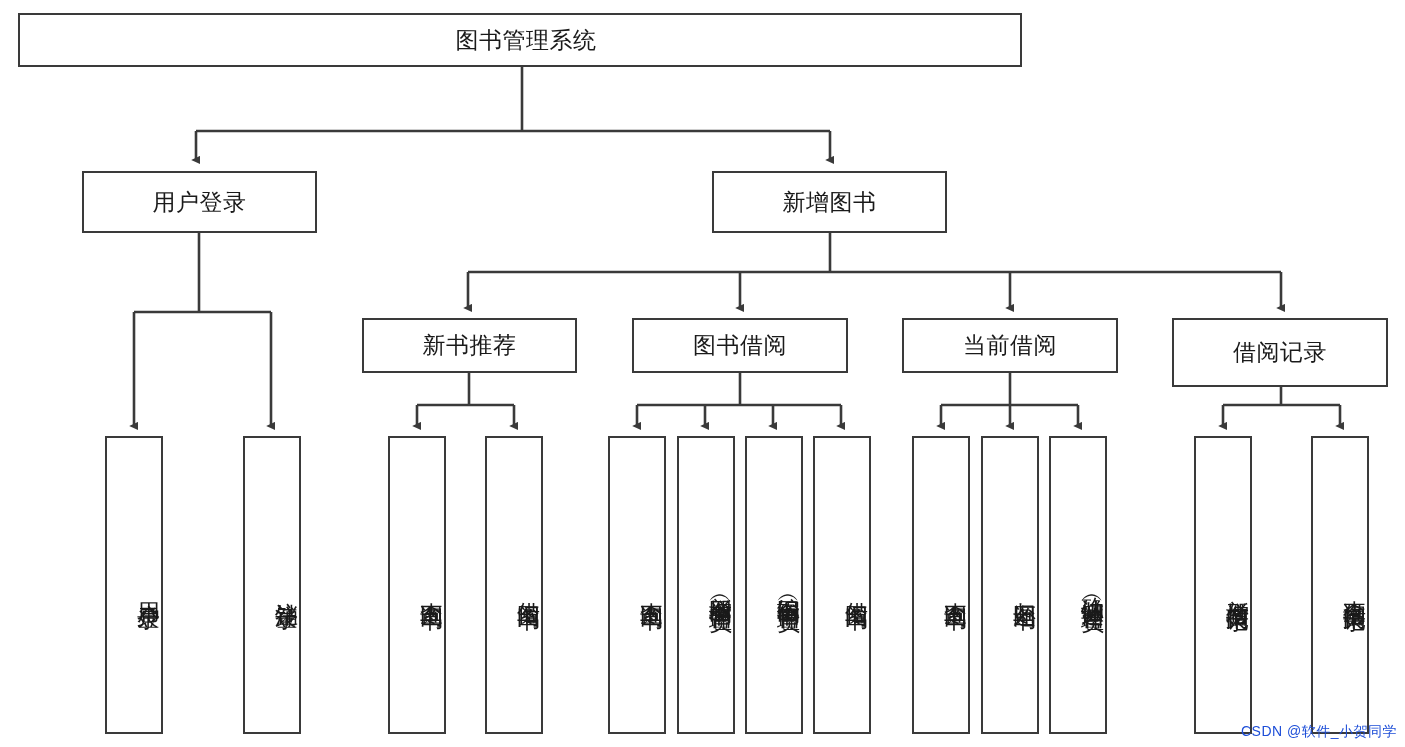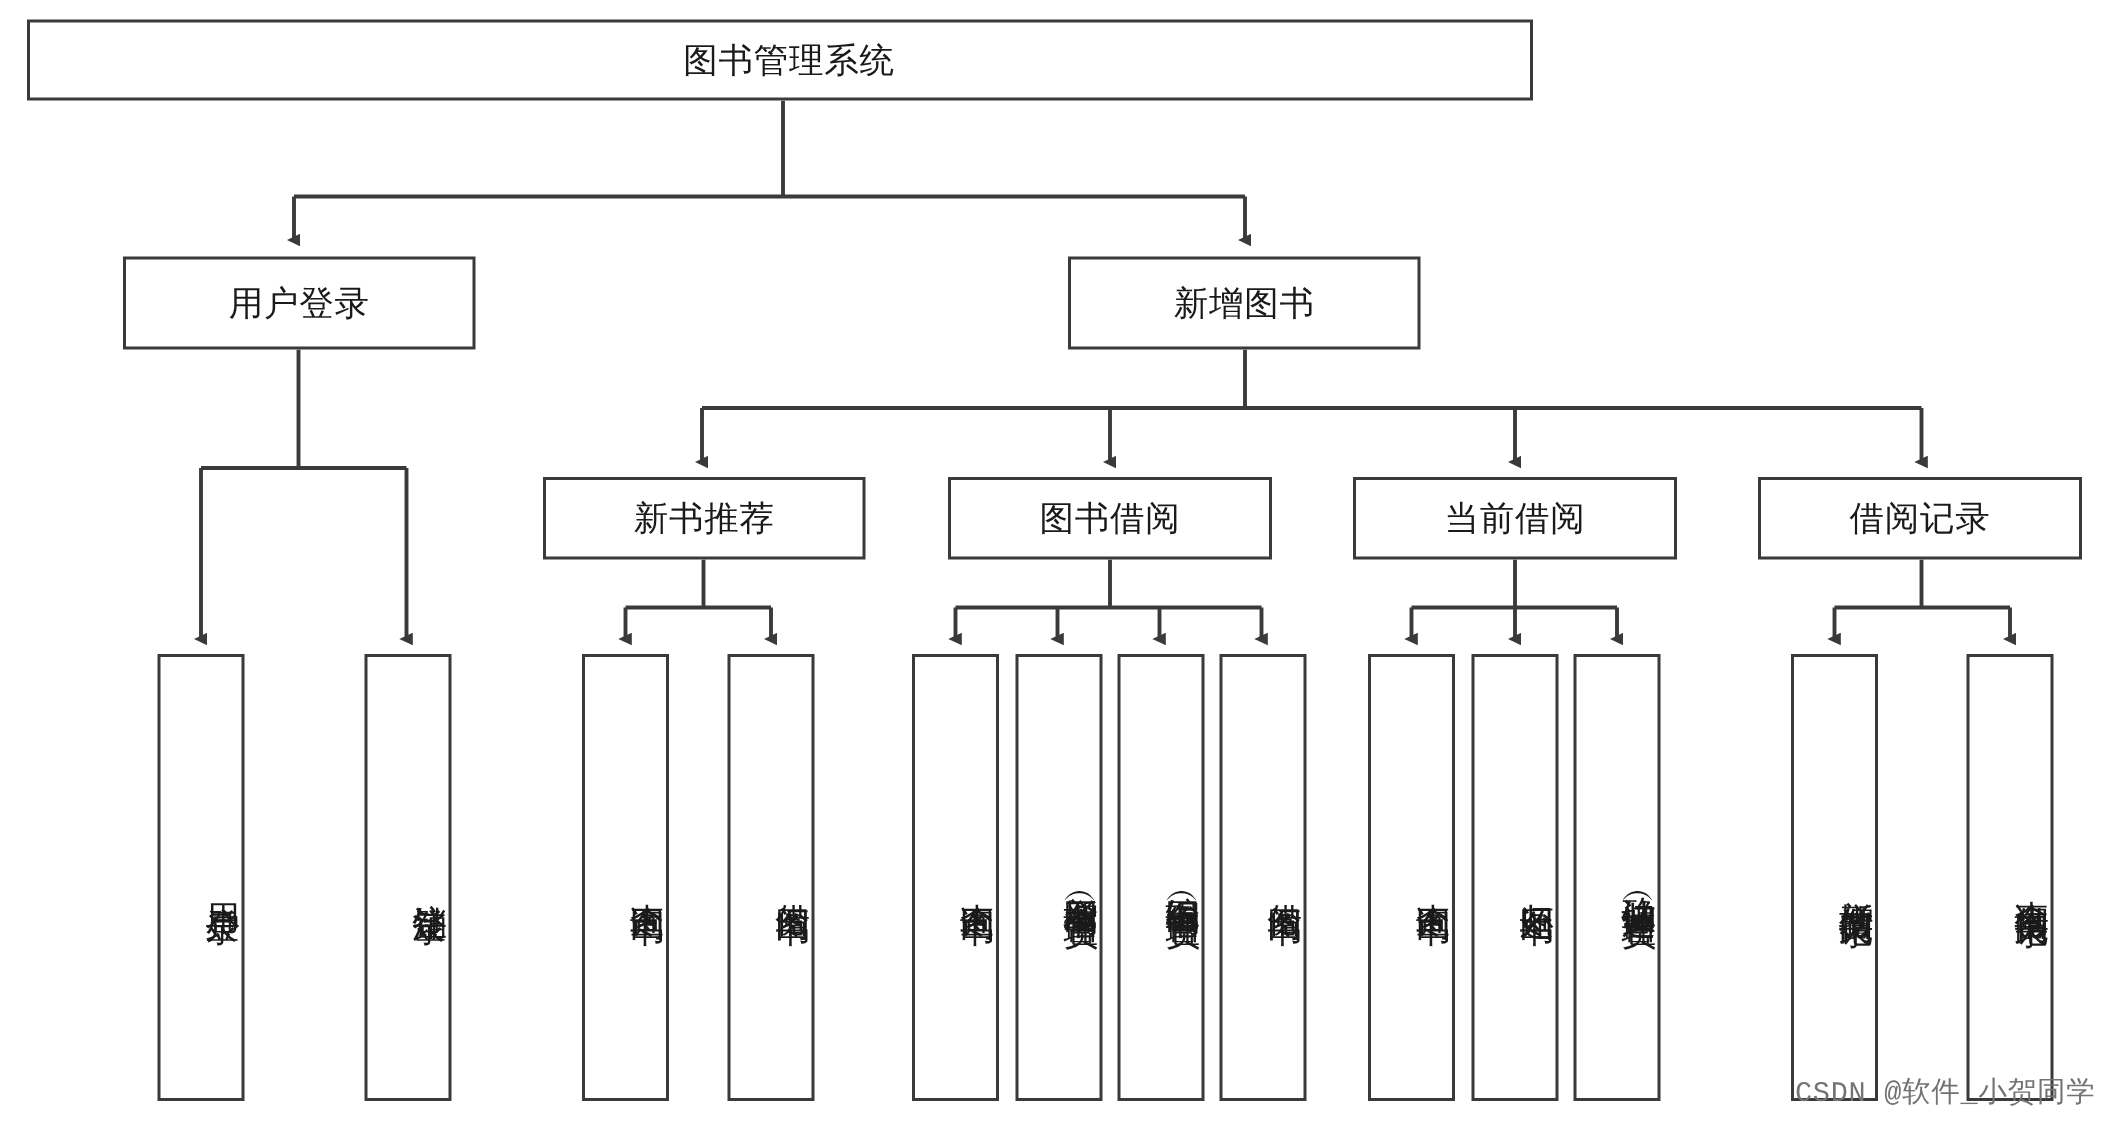--- a/index.html
+++ b/index.html
@@ -52,26 +52,25 @@
   .node.vertical > .vlabel {
     writing-mode: vertical-rl;
     text-orientation: upright;
     line-height: 1.05;
     white-space: nowrap;
   }
   .watermark {
     position: absolute;
     right: 8px;
     bottom: 6px;
-    font-size: 19px;
-    color: #737373;
+    font-size: 14px;
+    color: #1d4ed8;
     letter-spacing: 0.5px;
     white-space: nowrap;
     pointer-events: none;
-    font-family: Liberation Mono, monospace;
   }
 </style>
 </head>
 <body>
 
 <div id="diagram-root">
 
   <svg class="edges" viewBox="0 0 1405 747" xmlns="http://www.w3.org/2000/svg">
     <defs>
       <marker id="arrow" markerWidth="9" markerHeight="9" refX="4.2" refY="4.2" orient="auto" markerUnits="userSpaceOnUse">
@@ -135,21 +134,21 @@
 
   <div class="node horizontal" style="left:632px; top:318px; width:216px; height:55px;">
     <span>图书借阅</span>
   </div>
   <div class="node horizontal" style="left:362px; top:318px; width:215px; height:55px;">
     <span>新书推荐</span>
   </div>
   <div class="node horizontal" style="left:902px; top:318px; width:216px; height:55px;text-align:right;">
     <span>当前借阅</span>
   </div>
-  <div class="node horizontal" style="left:1172px; top:318px; width:216px; height:55px;text-align:right;">
+  <div class="node horizontal" style="left:1172px; top:318px; width:216px; height:69px;text-align:right;">
     <span>借阅记录</span>
   </div>
 
   <div class="node vertical" style="left:105px; top:436px; width:58px; height:298px;">
     <span class="vlabel">用户登录</span>
   </div>
   <div class="node vertical" style="left:243px; top:436px; width:58px; height:298px;">
     <span class="vlabel">注销登录</span>
   </div>
 

